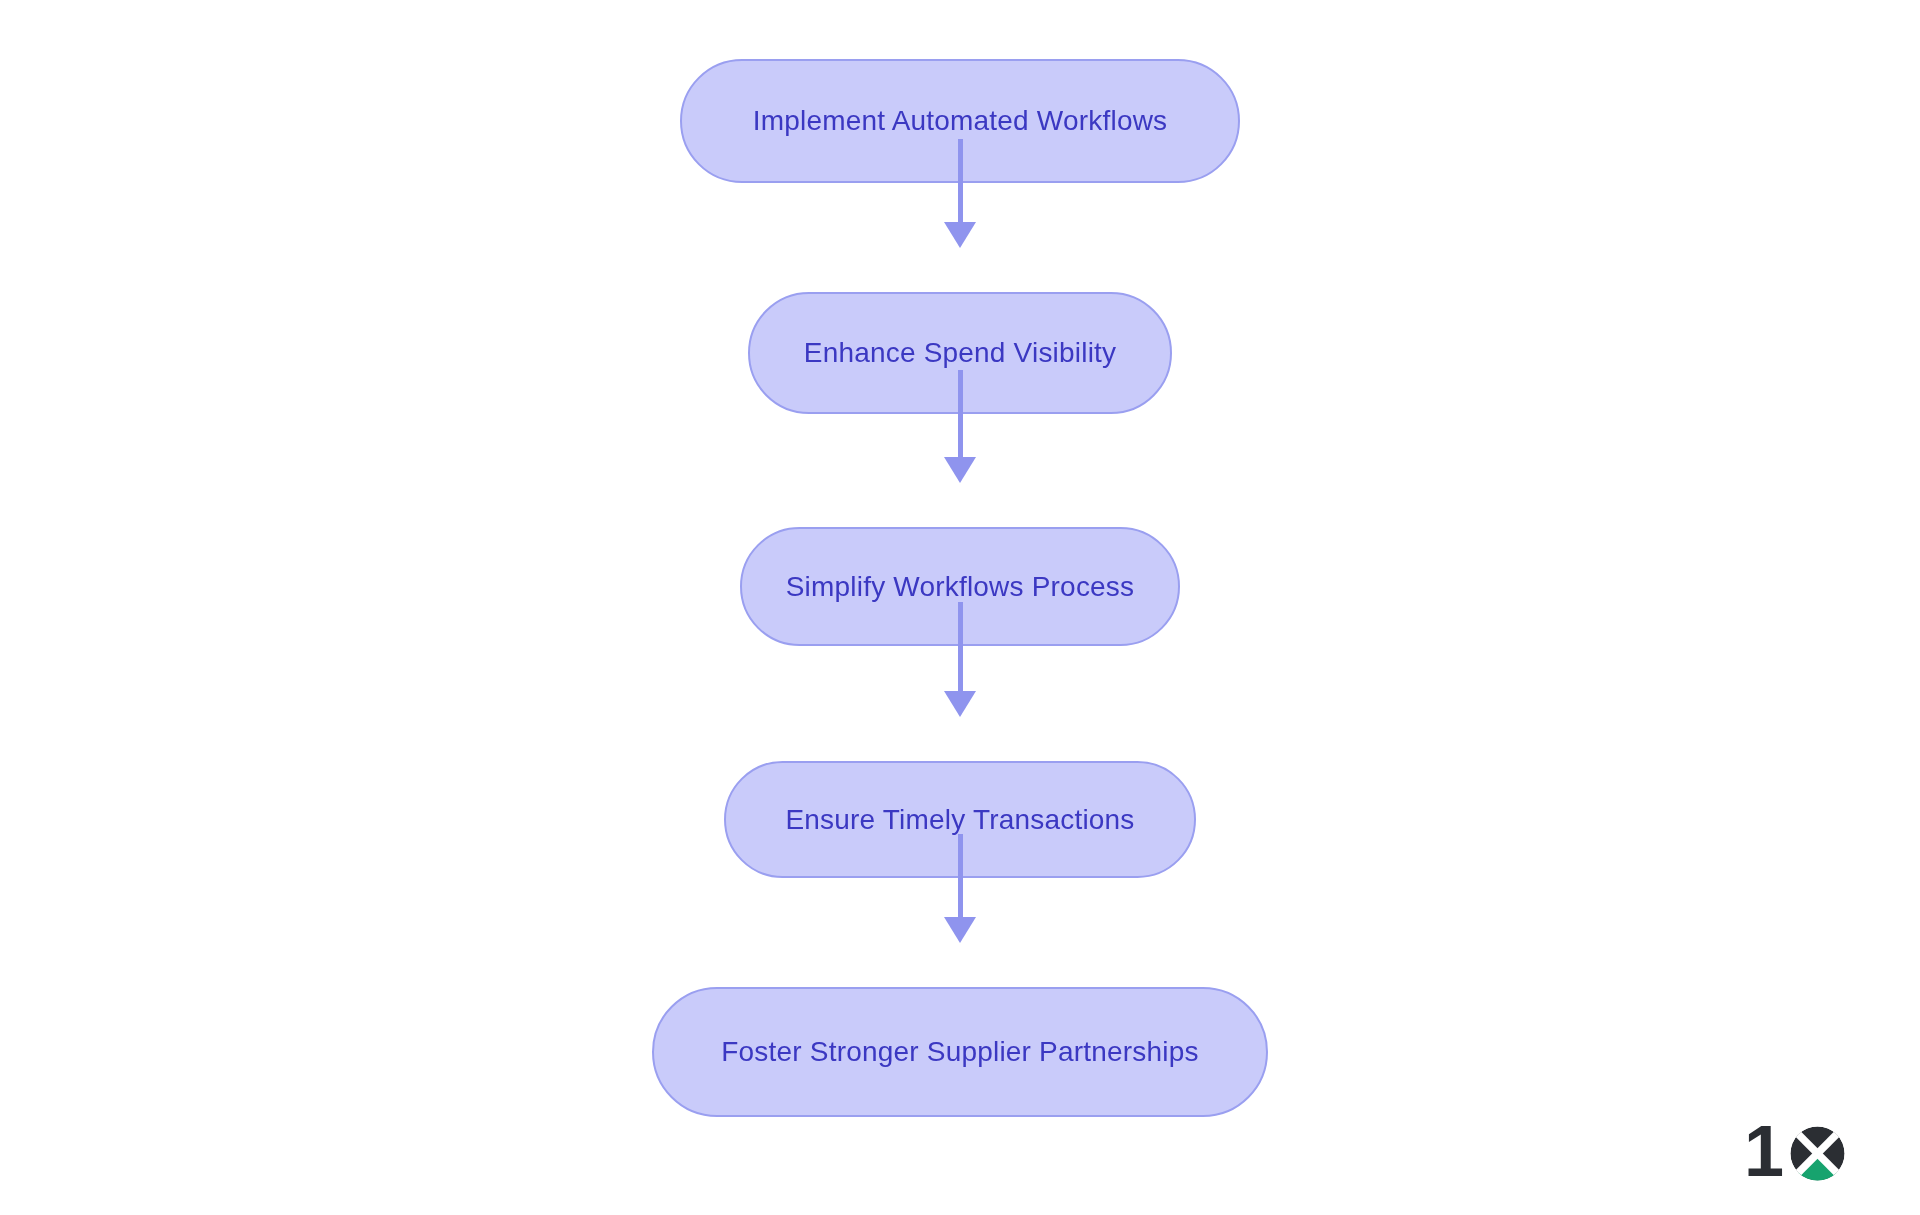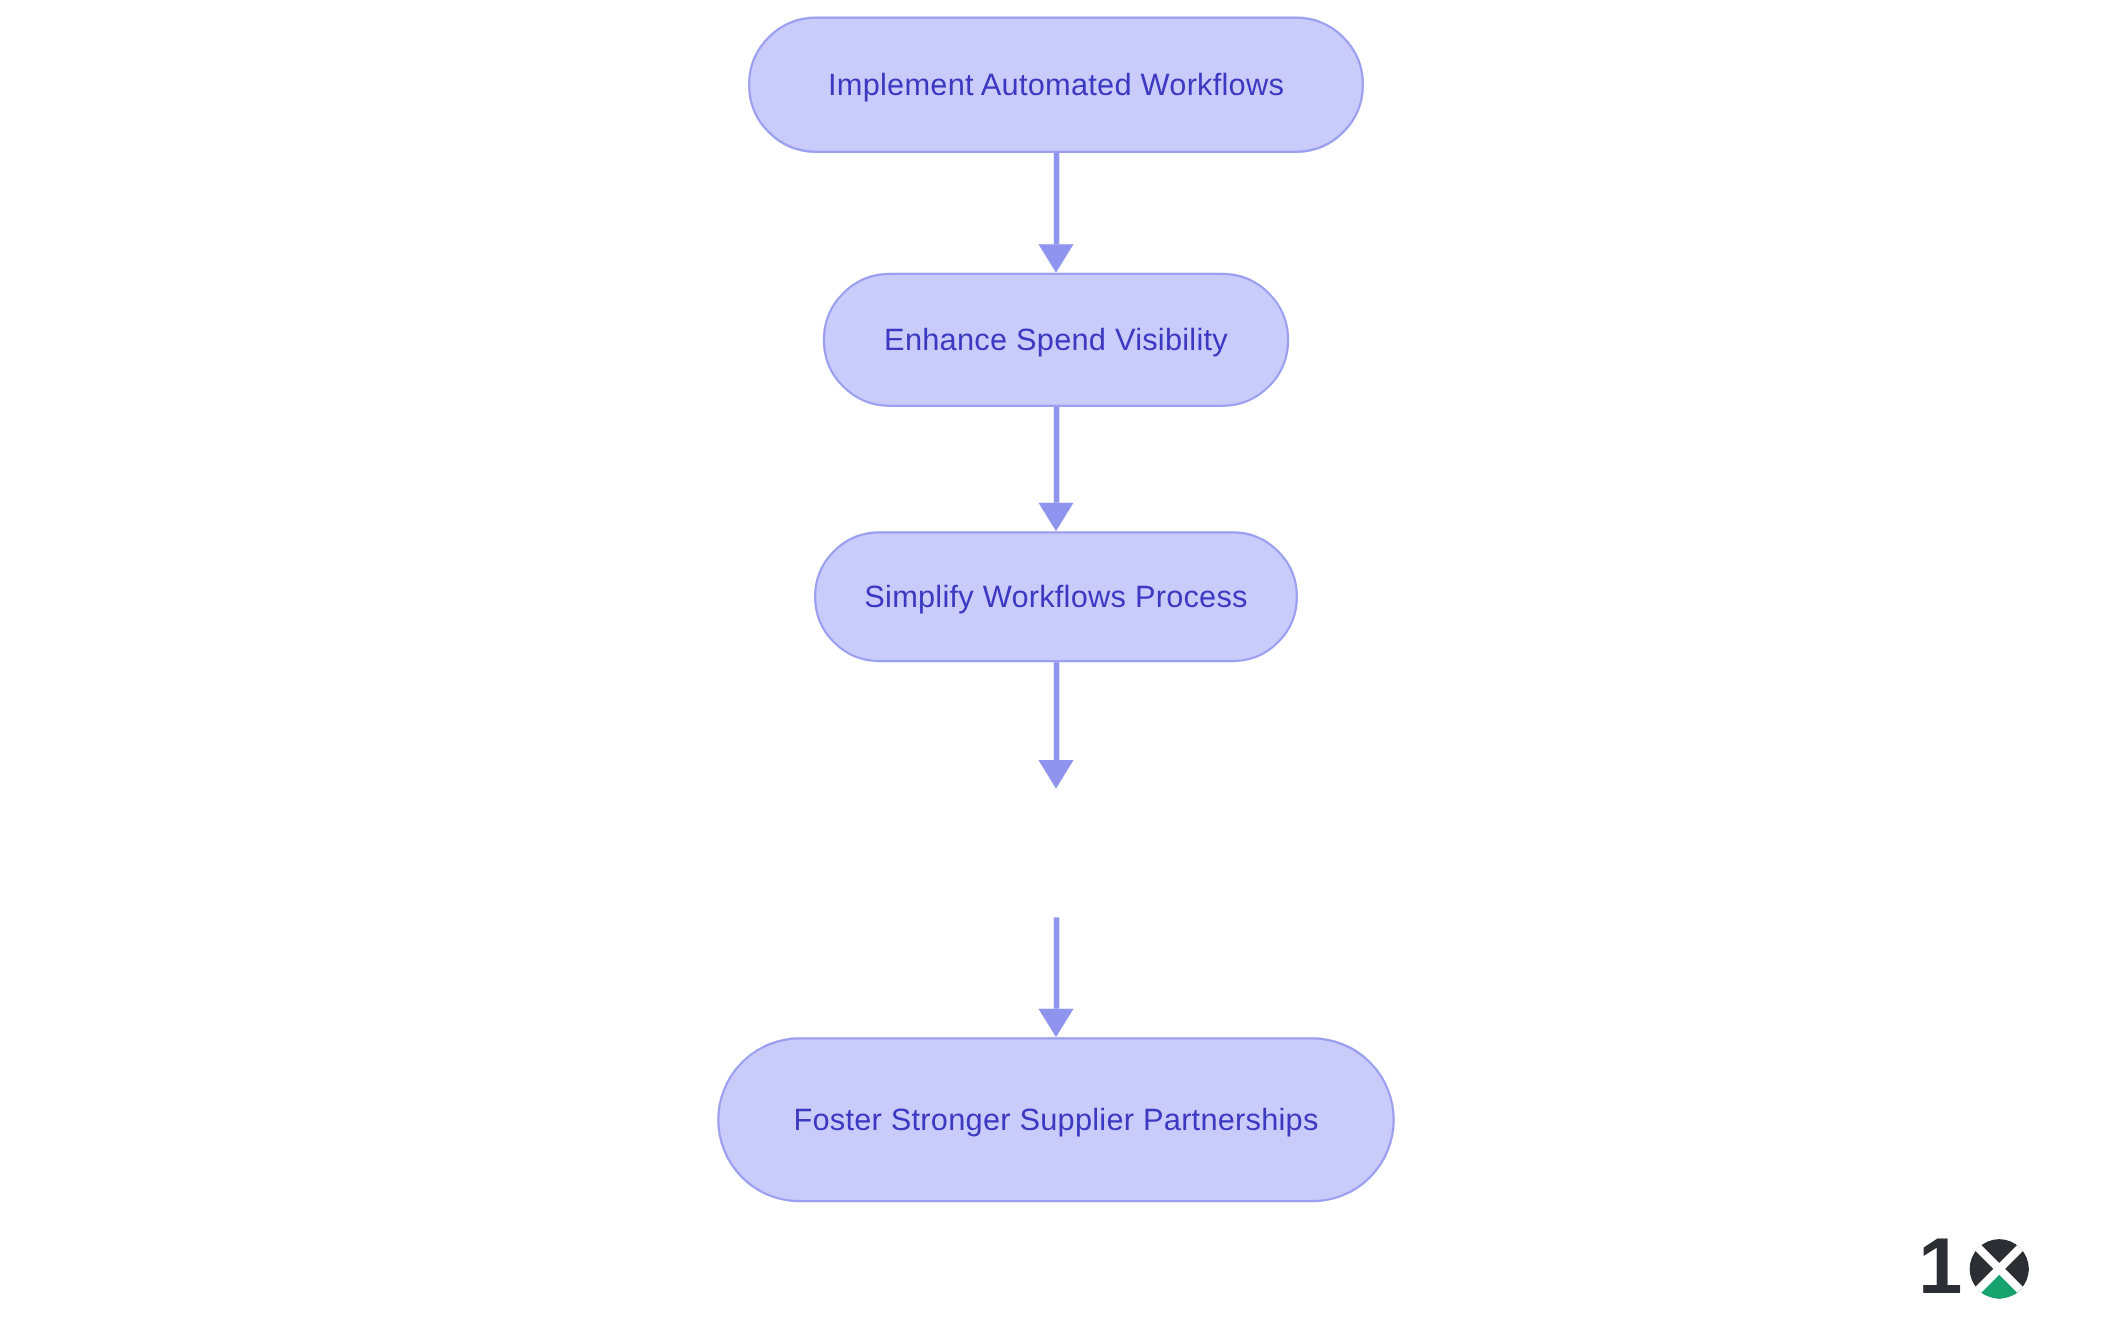--- a/index.html
+++ b/index.html
@@ -27,33 +27,34 @@
   .flow-node {
     position: absolute;
     left: 50%;
     transform: translateX(-50%);
     background: var(--node-fill);
     border: 2px solid var(--node-border);
     border-radius: 999px;
     display: flex;
     align-items: center;
     justify-content: center;
+    margin-top: 44px;
   }
   .flow-node .node-label {
     color: var(--node-text);
     font-size: 28px;
     font-weight: 400;
     letter-spacing: 0.2px;
     white-space: nowrap;
   }
   .n1 { top: 15px;  width: 560px; height: 124px; }
   .n2 { top: 248px; width: 424px; height: 122px; }
   .n3 { top: 483px; width: 440px; height: 119px; }
   .n4 { top: 717px; width: 472px; height: 117px; }
-  .n5 { top: 943px; width: 616px; height: 150px; }
+  .n5 { top: 943px; width: 616px; height: 130px; }
 
   .flow-arrow {
     position: absolute;
     left: 50%;
     transform: translateX(-50%);
     width: 32px;
     display: flex;
     flex-direction: column;
     align-items: center;
   }
@@ -117,20 +118,23 @@
 
   <div class="flow-node n3">
     <span class="node-label">Simplify Workflows Process</span>
   </div>
 
   <div class="flow-arrow a3">
     <div class="arrow-line"></div>
     <div class="arrow-head"></div>
   </div>
 
+  <div class="flow-node n4">
+    <span class="node-label">Ensure Timely Transactions</span>
+  </div>
 
   <div class="flow-arrow a4">
     <div class="arrow-line"></div>
     <div class="arrow-head"></div>
   </div>
 
   <div class="flow-node n5">
     <span class="node-label">Foster Stronger Supplier Partnerships</span>
   </div>
 

